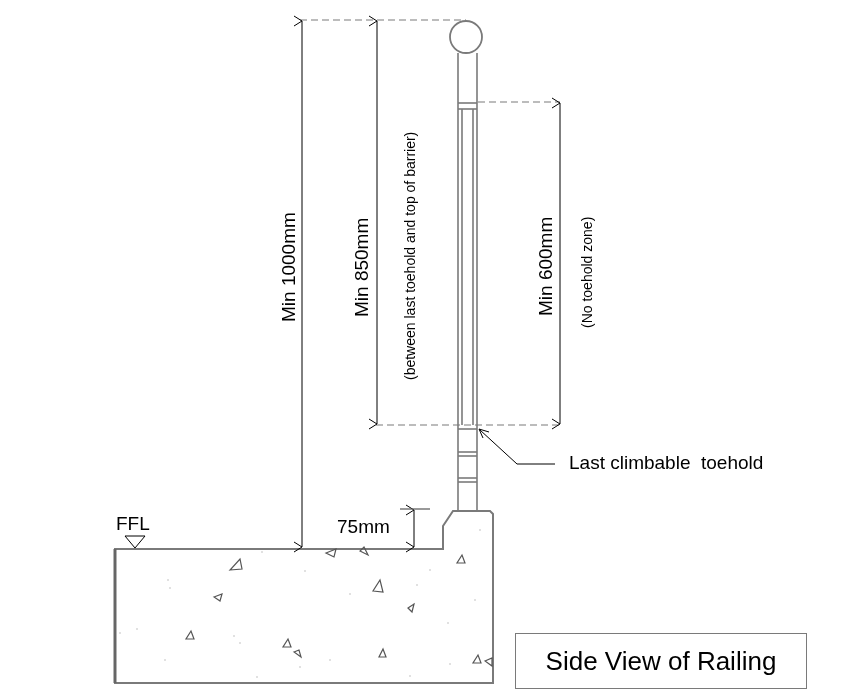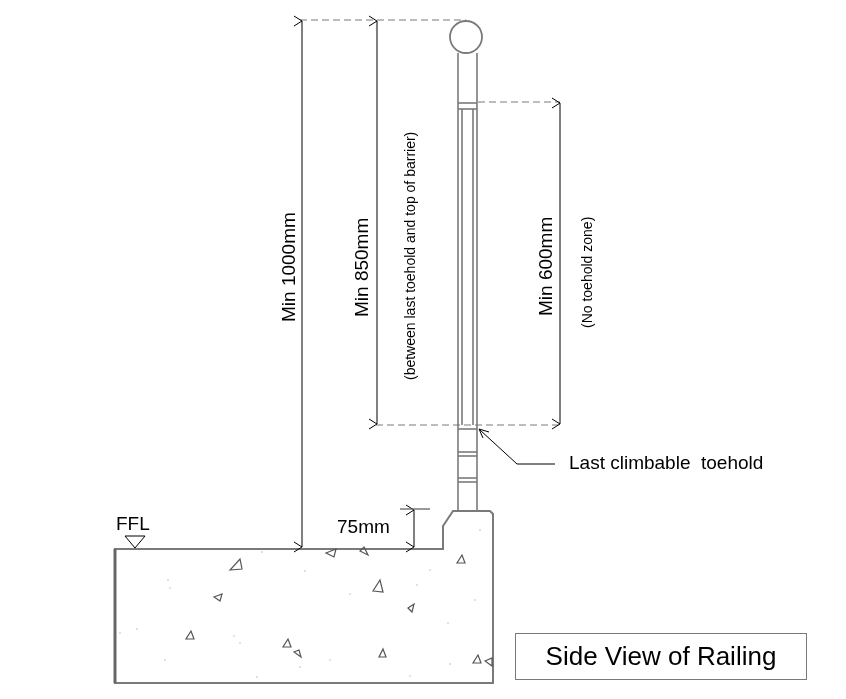--- a/index.html
+++ b/index.html
@@ -2,21 +2,21 @@
 <html><head>
   <meta charset="utf-8">
   <style>
     html, body { margin: 0; padding: 0; background: #ffffff; }
     body { width: 846px; height: 699px; overflow: hidden; position: relative; }
     svg { position: absolute; left: 0; top: 0; }
     .lbl { font-family: "Liberation Sans", sans-serif; fill: #000; }
     .big { font-size: 19px; }
     .small { font-size: 14px; }
     .title-box {
-      position: absolute; left: 515px; top: 633px; width: 292px; height: 47px;
+      position: absolute; left: 515px; top: 633px; width: 292px; height: 56px;
       border: 1.5px solid #7a7a7a; box-sizing: border-box; background: #fff;
       display: flex; align-items: center; justify-content: center;
       font-family: "Liberation Sans", sans-serif; font-size: 26px; color: #000;
     }
   </style>
 </head>
 <body>
 
 <svg width="846" height="699" viewBox="0 0 846 699">
   <defs>

